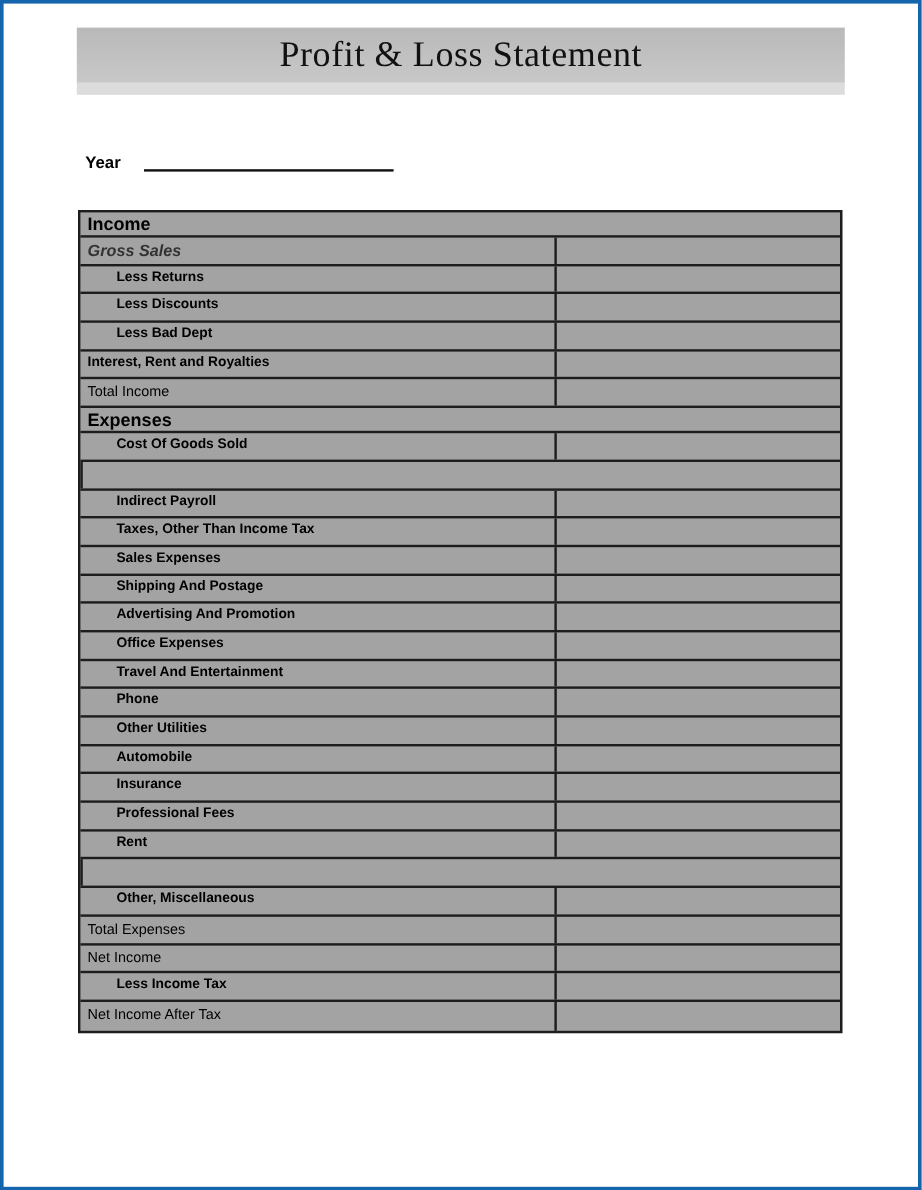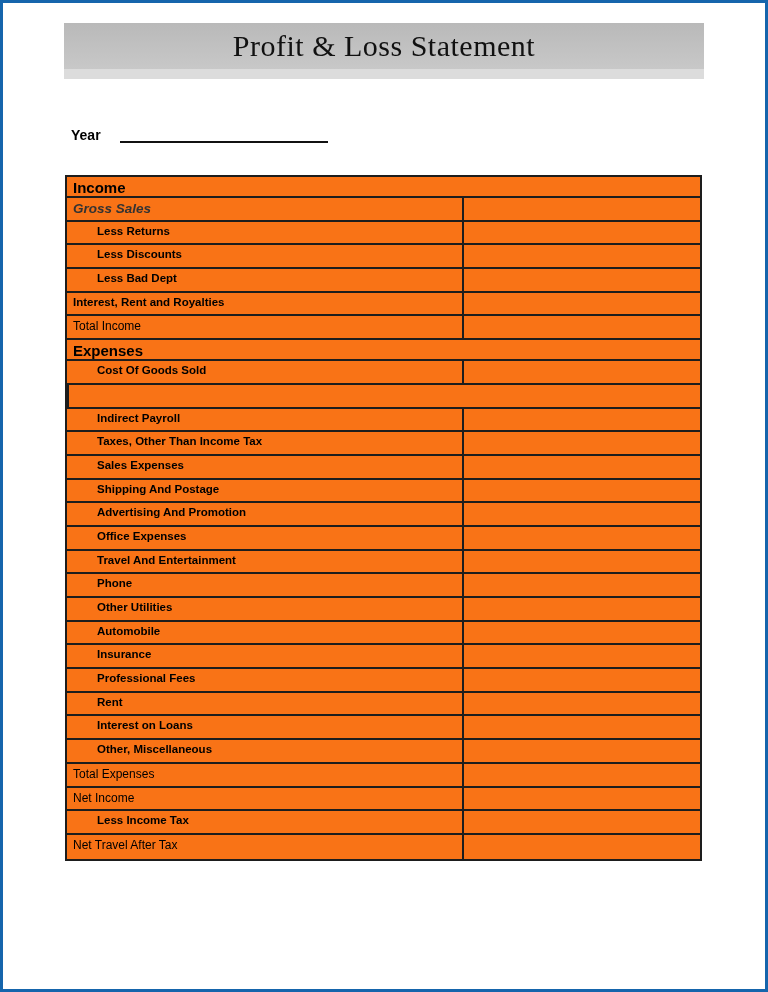--- a/index.html
+++ b/index.html
@@ -62,21 +62,21 @@
     height: 18px;
     border-bottom: 2px solid #111111;
   }
   
   .pl-table {
     position: absolute;
     left: 62px;
     top: 172px;
     width: 637px;
     border: 2px solid #1d1d1d;
-    background: #f97316;
+    background: #a3a3a3;
     display: flex;
     flex-direction: column;
   }
   .trow {
     display: flex;
     height: 23.7px;
     border-bottom: 2px solid #1d1d1d;
   }
   .trow:last-child { border-bottom: none; }
   .trow.section { height: 21px; }
@@ -218,38 +218,37 @@
       </div>
       <div class="trow indent">
         <div class="tlabel">Professional Fees</div>
         <div class="tvalue"></div>
       </div>
       <div class="trow indent">
         <div class="tlabel">Rent</div>
         <div class="tvalue"></div>
       </div>
       <div class="trow indent">
-        <div class="tlabel">Interest on Loans</div>
         <div class="tvalue"></div>
       </div>
       <div class="trow indent">
         <div class="tlabel">Other, Miscellaneous</div>
         <div class="tvalue"></div>
       </div>
       <div class="trow total">
         <div class="tlabel">Total Expenses</div>
         <div class="tvalue"></div>
       </div>
       <div class="trow total">
         <div class="tlabel">Net Income</div>
         <div class="tvalue"></div>
       </div>
       <div class="trow indent">
         <div class="tlabel">Less Income Tax</div>
         <div class="tvalue"></div>
       </div>
       <div class="trow total">
-        <div class="tlabel">Net Travel After Tax</div>
+        <div class="tlabel">Net Income After Tax</div>
         <div class="tvalue"></div>
       </div>
     </div>
 
 </div>
 
 </body></html>

